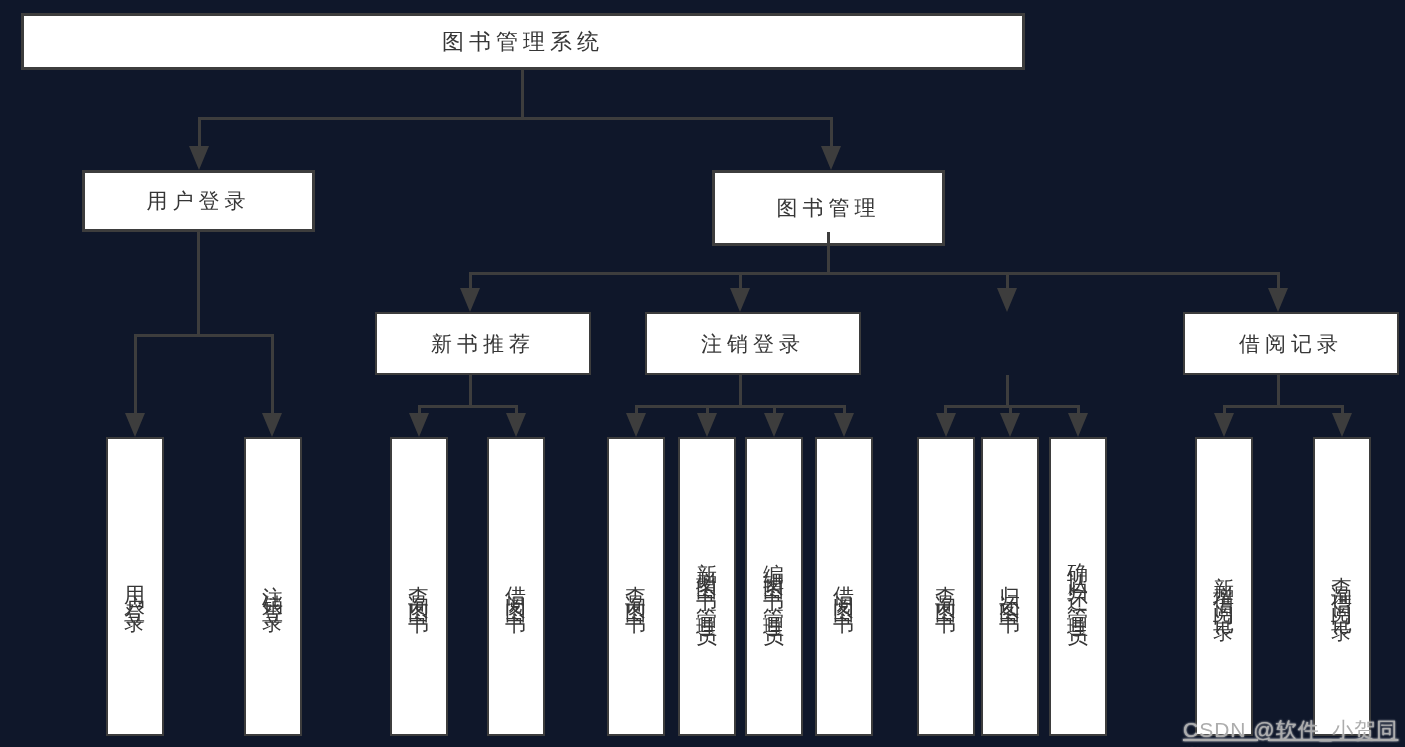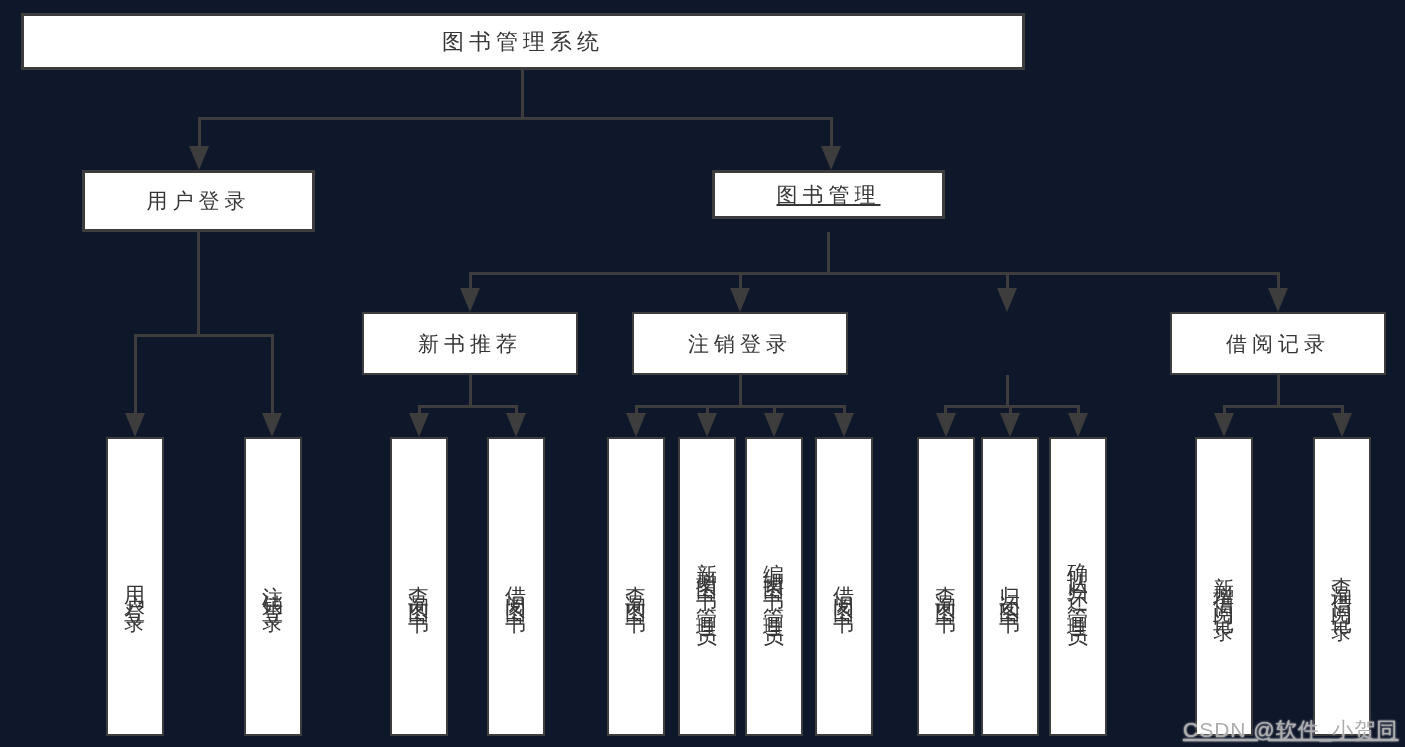--- a/index.html
+++ b/index.html
@@ -5,21 +5,21 @@
   html,body{margin:0;padding:0;background:#fff;}
   .stage{position:relative;width:1405px;height:747px;background:#0f172a;overflow:hidden;
          font-family:"Liberation Sans","DejaVu Sans",sans-serif;padding-left:8px;}
   .line{position:absolute;background:#3d3d3d;}
   .head{position:absolute;width:0;height:0;
         border-left:10px solid transparent;border-right:10px solid transparent;
         border-top:24px solid #3d3d3d;}
   .hbox{position:absolute;box-sizing:border-box;border:3px solid #3d3d3d;background:#fff;
         display:flex;align-items:center;justify-content:center;
         font-size:21px;letter-spacing:5px;color:#363636;}
-  .hbox.thin{border-width:2px;}
+  .hbox.thin{border-width:2px;margin-left:13px;}
   .root{font-size:22px;}
   .vbox{position:absolute;box-sizing:border-box;width:58px;height:299px;border:2px solid #3d3d3d;
         background:#fff;display:flex;align-items:center;justify-content:center;}
   .vbox span{writing-mode:vertical-rl;text-orientation:mixed;font-size:21px;letter-spacing:9px;
         color:#363636;line-height:1;white-space:nowrap;}
   .watermark{position:absolute;left:1183px;top:716px;font-size:21px;letter-spacing:1px;
         color:#adadad;text-shadow:0 0 2px #ffffff;text-decoration:underline;}
 </style>
 </head>
 <body>
@@ -33,21 +33,21 @@
   <div class="line" style="left:521px;top:70px;width:3px;height:48px;"></div>
   <div class="line" style="left:198px;top:117px;width:634px;height:3px;"></div>
   <div class="line" style="left:198px;top:117px;width:3px;height:30px;"></div>
   <div class="head" style="left:189px;top:146px;"></div>
   <div class="line" style="left:830px;top:117px;width:3px;height:30px;"></div>
   <div class="head" style="left:821px;top:146px;"></div>
 
   <div class="hbox" style="left:82px;top:170px;width:233px;height:62px;">
     <span>用户登录</span>
   </div>
-  <div class="hbox" style="left:712px;top:170px;width:233px;height:49px;text-decoration:underline;">
+  <div class="hbox" style="left:712px;top:170px;width:233px;height:76px;">
     <span>图书管理</span>
   </div>
 
   <div class="line" style="left:197px;top:232px;width:3px;height:103px;"></div>
   <div class="line" style="left:134px;top:334px;width:140px;height:3px;"></div>
   <div class="line" style="left:134px;top:334px;width:3px;height:80px;"></div>
   <div class="head" style="left:125px;top:413px;"></div>
   <div class="line" style="left:271px;top:334px;width:3px;height:80px;"></div>
   <div class="head" style="left:262px;top:413px;"></div>
 

